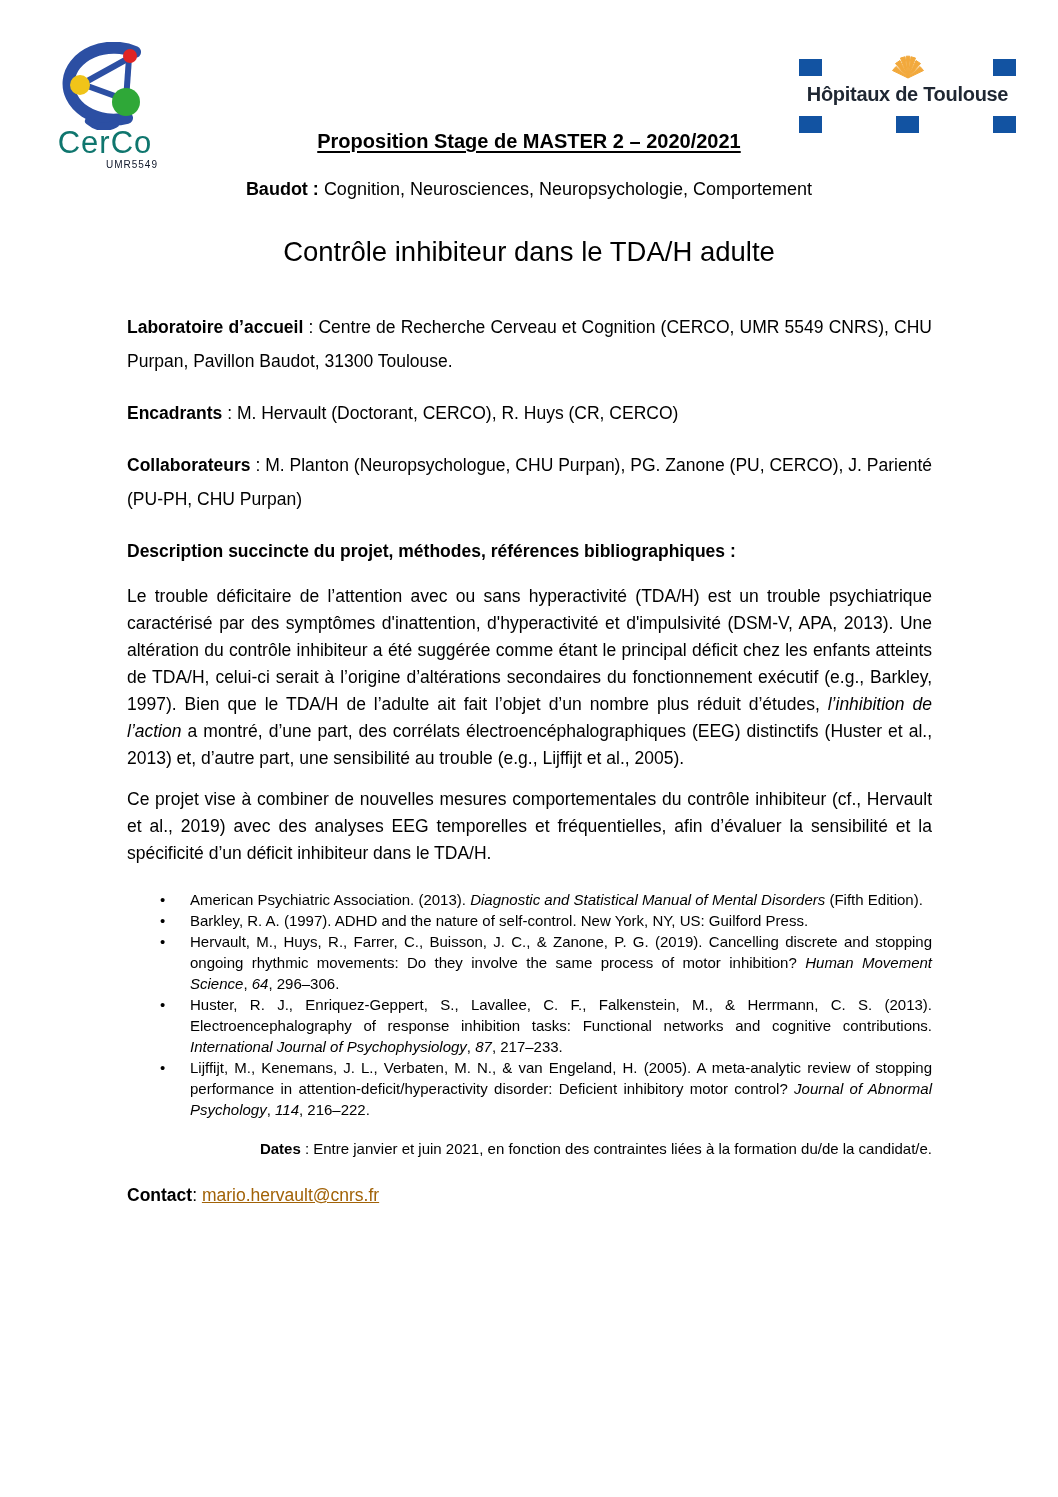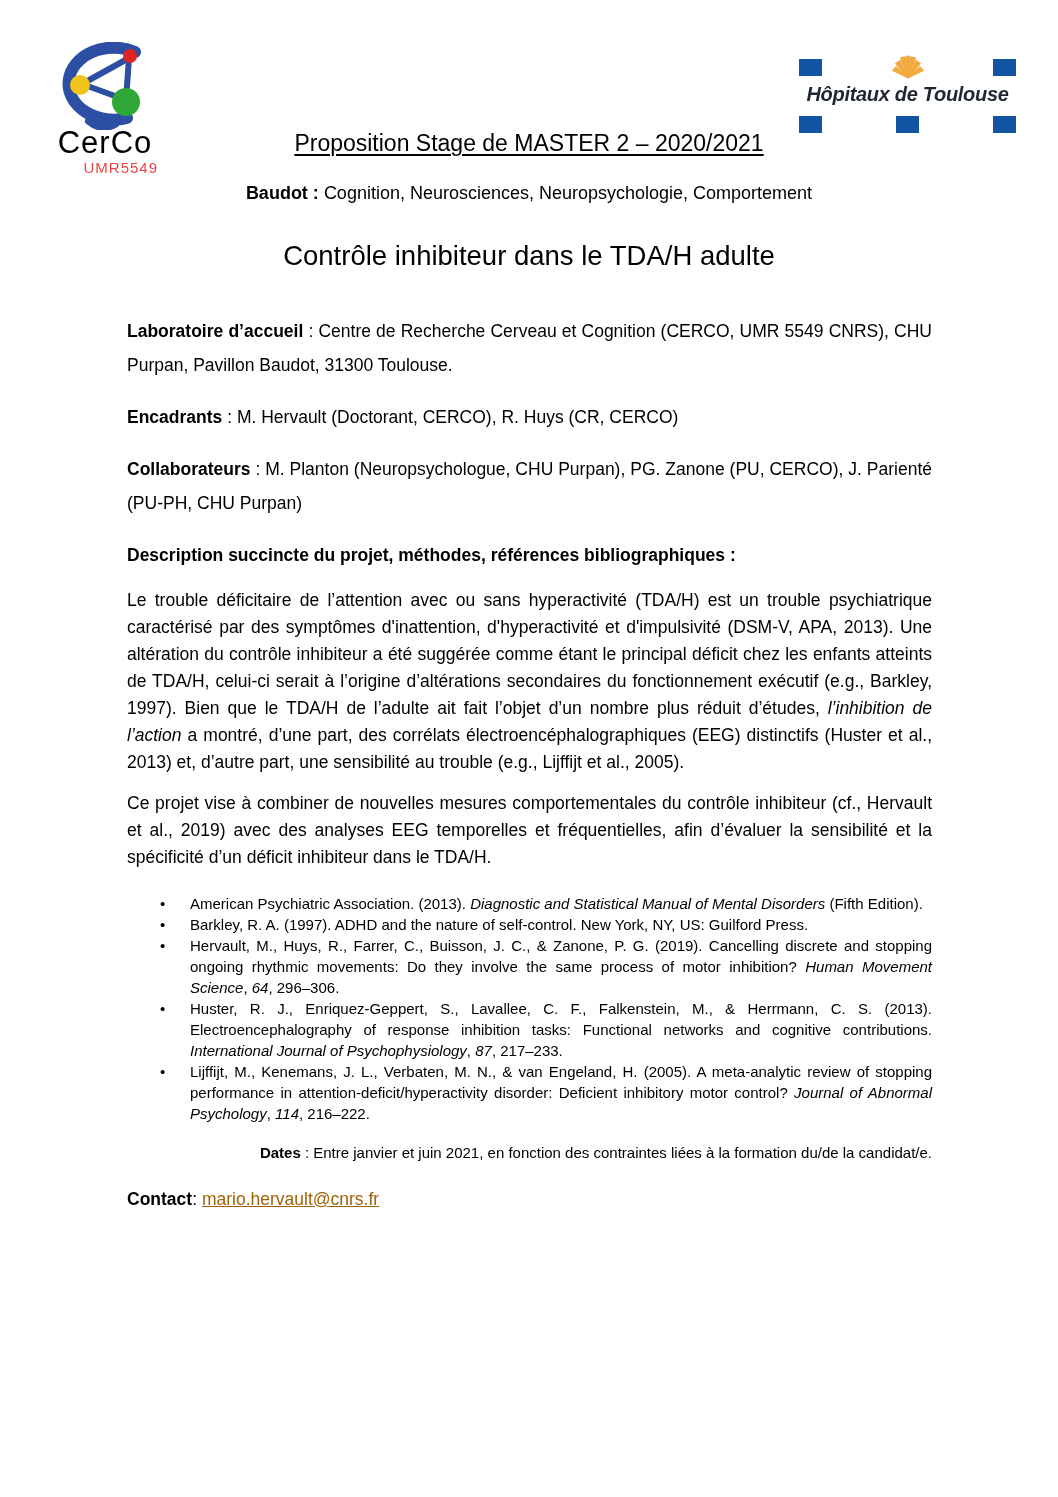--- a/index.html
+++ b/index.html
@@ -11,31 +11,31 @@
     overflow:hidden;
     font-family:"Liberation Sans", sans-serif;
     color:#000000;
   }
   .b { font-weight:bold; }
   .i { font-style:italic; }
 
   
   .logo-cerco { position:absolute; left:46px; top:42px; width:118px; }
   .logo-cerco svg { display:block; margin:0 auto; }
-  .cerco-word { font-size:31px; color:#000000; text-align:center; margin-top:-5px; letter-spacing:1px; }
-  .cerco-unit { font-size:15px; color:#ef4444; text-align:right; padding-right:6px; margin-top:-2px; letter-spacing:1px; }
+  .cerco-word { font-size:31px; color:#0f766e; text-align:center; margin-top:-5px; letter-spacing:1px; }
+  .cerco-unit { font-size:10px; color:#0f172a; text-align:right; padding-right:6px; margin-top:-2px; letter-spacing:1px; }
 
   
   .logo-hop { position:absolute; left:799px; top:58px; width:217px; }
   .hop-row { display:flex; justify-content:space-between; align-items:center; height:18px; }
   .hop-sq { width:23px; height:17px; background:#1253a2; }
-  .hop-title { font-size:20px; font-weight:bold; color:#1f2733; white-space:nowrap; text-align:center; margin:7px 0 9px 0; letter-spacing:-0.3px;font-style:italic; }
+  .hop-title { font-size:20px; font-weight:bold; color:#1f2733; white-space:nowrap; text-align:center; margin:7px 0 9px 0; letter-spacing:-0.3px; }
 
   
-  .proposition { padding-top:130px; text-align:center; font-size:23px; font-weight:normal; }
+  .proposition { padding-top:130px; text-align:center; font-size:20px; font-weight:bold; }
   .proposition span { text-decoration:underline; text-decoration-thickness:2px; text-underline-offset:3px; }
   .champs { margin-top:26px; text-align:center; font-size:18px; }
   .main-title { margin-top:36px; text-align:center; font-size:27.5px; font-weight:normal; }
 
   .content { margin:16px 126px 0 127px; }
   .info { margin-top:18px; font-size:17.5px; line-height:34px; text-align:justify; }
   .info.first { margin-top:42px; }
   .desc-heading { margin-top:18px; font-size:17.5px; font-weight:bold; line-height:34px; }
   .body-para { margin-top:15px; font-size:17.5px; line-height:27px; text-align:justify; }
   .body-para.second { margin-top:14px; }

